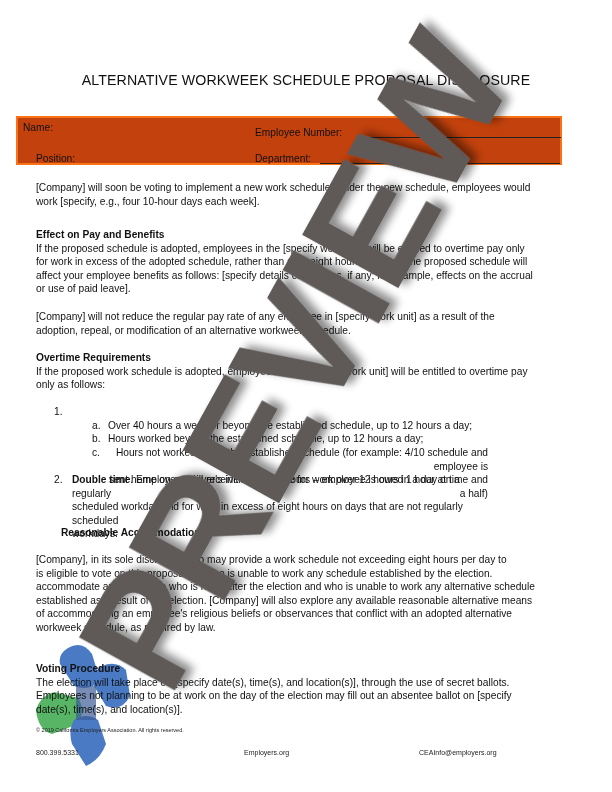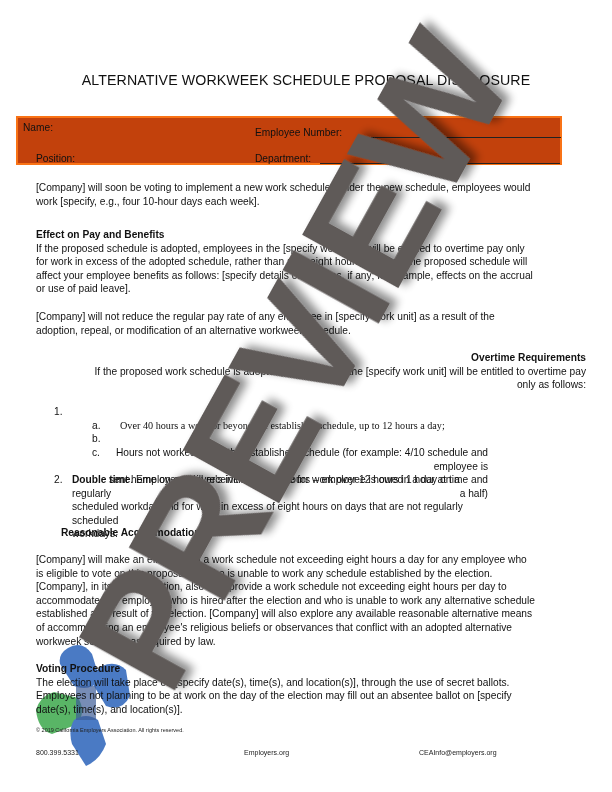--- a/index.html
+++ b/index.html
@@ -54,50 +54,50 @@
     <div>for work in excess of the adopted schedule, rather than after eight hours in a day. The proposed schedule will</div>
     <div>affect your employee benefits as follows: [specify details of changes, if any; for example, effects on the accrual</div>
     <div>or use of paid leave].</div>
   </div>
 
   <div class="text para" style="top:310px;">
     <div>[Company] will not reduce the regular pay rate of any employee in [specify work unit] as a result of the</div>
     <div>adoption, repeal, or modification of an alternative workweek schedule.</div>
   </div>
 
-  <div class="text para" style="top:351px;text-align:right;">
+  <div class="text para" style="top:351px;">
     <div class="heading">Overtime Requirements</div>
     <div>If the proposed work schedule is adopted, employees in the [specify work unit] will be entitled to overtime pay</div>
     <div>only as follows:</div>
   </div>
 
   <span class="num" style="left:54px; top:405px;">1.</span>
   <span class="num" style="left:92px; top:419px;">a.</span>
-  <div class="text" style="left:120px; top:419px;font-family:Liberation Serif, serif;">Over 40 hours a week or beyond the established schedule, up to 12 hours a day;</div>
+  <div class="text" style="left:108px; top:419px;">Over 40 hours a week or beyond the established schedule, up to 12 hours a day;</div>
   <span class="num" style="left:92px; top:432px;">b.</span>
+  <div class="text" style="left:108px; top:432px;">Hours worked beyond the established schedule, up to 12 hours a day;</div>
   <span class="num" style="left:92px; top:446px;">c.</span>
   <div class="text" style="left:108px; top:446px;text-align:right;">
     <div>Hours not worked under the established schedule (for example: 4/10 schedule and employee is</div>
     <div>sent home on employer's initiative at 9 hours – employee is owed 1 hour at time and a half)</div>
   </div>
 
   <span class="num" style="left:54px; top:473px;">2.</span>
   <div class="text" style="left:72px; top:473px;">
     <div><span class="heading">Double time</span><span>. Employees will receive double time for work over 12 hours in a day on a regularly</span></div>
     <div>scheduled workday and for work in excess of eight hours on days that are not regularly scheduled</div>
     <div>workdays.</div>
   </div>
 
   <div class="text para" style="top:526px;margin-left:25px;">
     <div class="heading">Reasonable Accommodation</div>
   </div>
   <div class="text para" style="top:553px;">
-    <div>[Company] will make an effort to find a work schedule not exceeding eight hours a day for any employee who</div>
+    <div>[Company], in its sole discretion, also may provide a work schedule not exceeding eight hours per day to</div>
     <div>is eligible to vote on this proposal but who is unable to work any schedule established by the election.</div>
-    <div>[Company], in its sole discretion, also may provide a work schedule not exceeding eight hours per day to</div>
     <div>accommodate any employee who is hired after the election and who is unable to work any alternative schedule</div>
     <div>established as a result of the election. [Company] will also explore any available reasonable alternative means</div>
     <div>of accommodating an employee's religious beliefs or observances that conflict with an adopted alternative</div>
     <div>workweek schedule, as required by law.</div>
   </div>
 
   <svg class="logo" viewBox="0 0 110 130">
     <g opacity="0.92">
       <path d="M38 8 Q52 0 62 14 L70 40 Q60 52 44 46 L30 24 Q28 14 38 8 Z" fill="#3b6fbf"></path>
       <path d="M72 26 Q86 20 96 30 L100 56 Q92 72 76 66 L64 46 Q62 32 72 26 Z" fill="#3b6fbf"></path>

